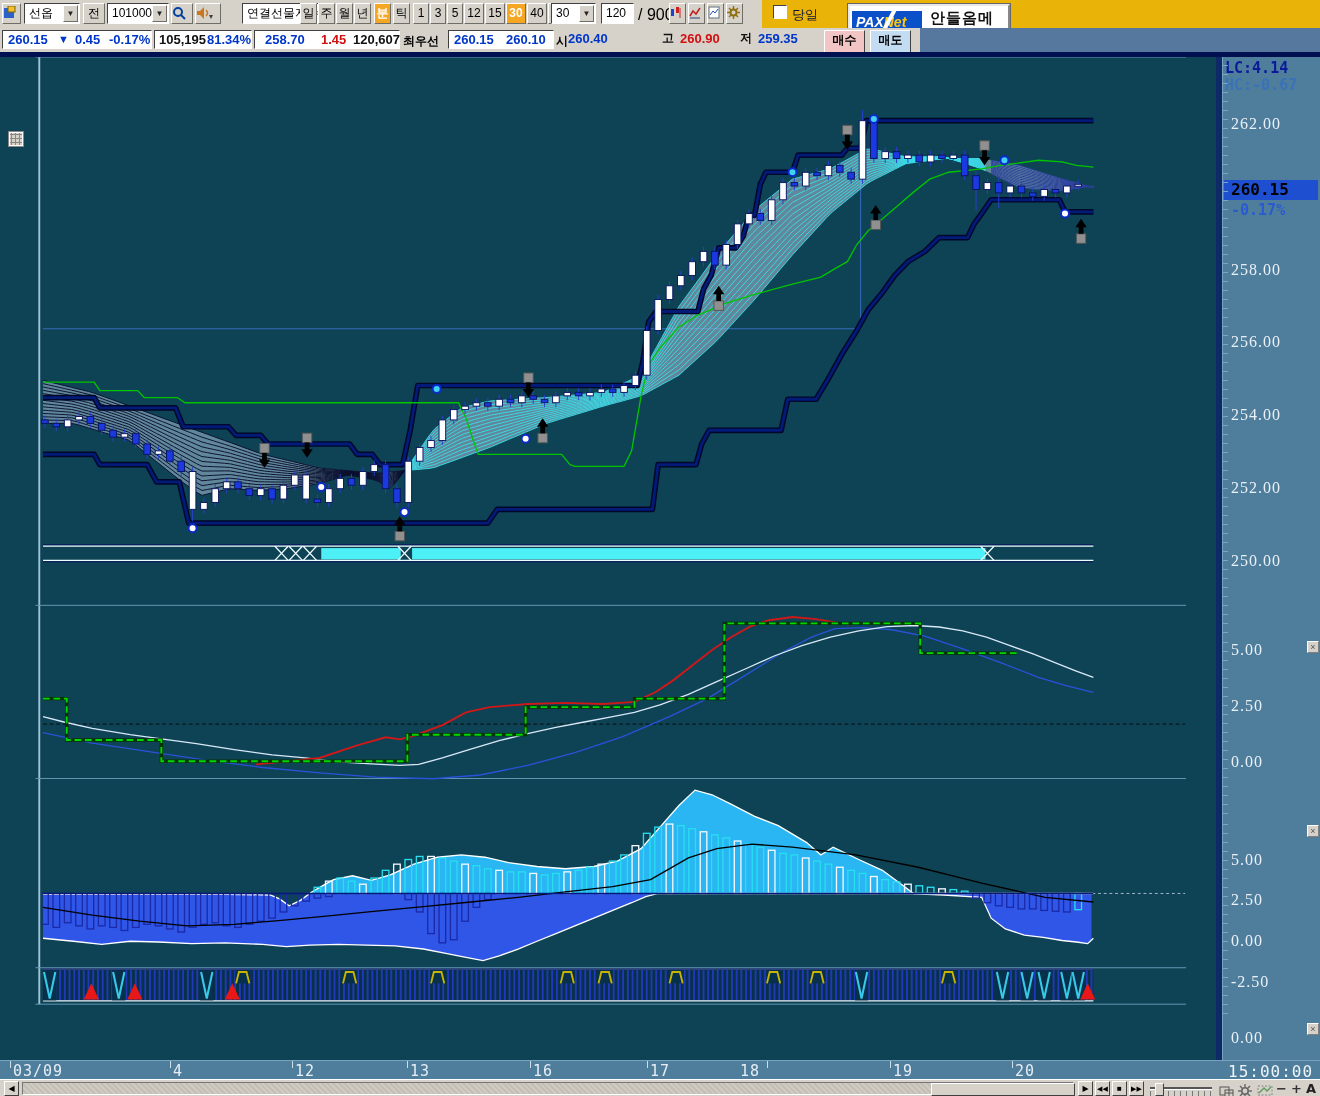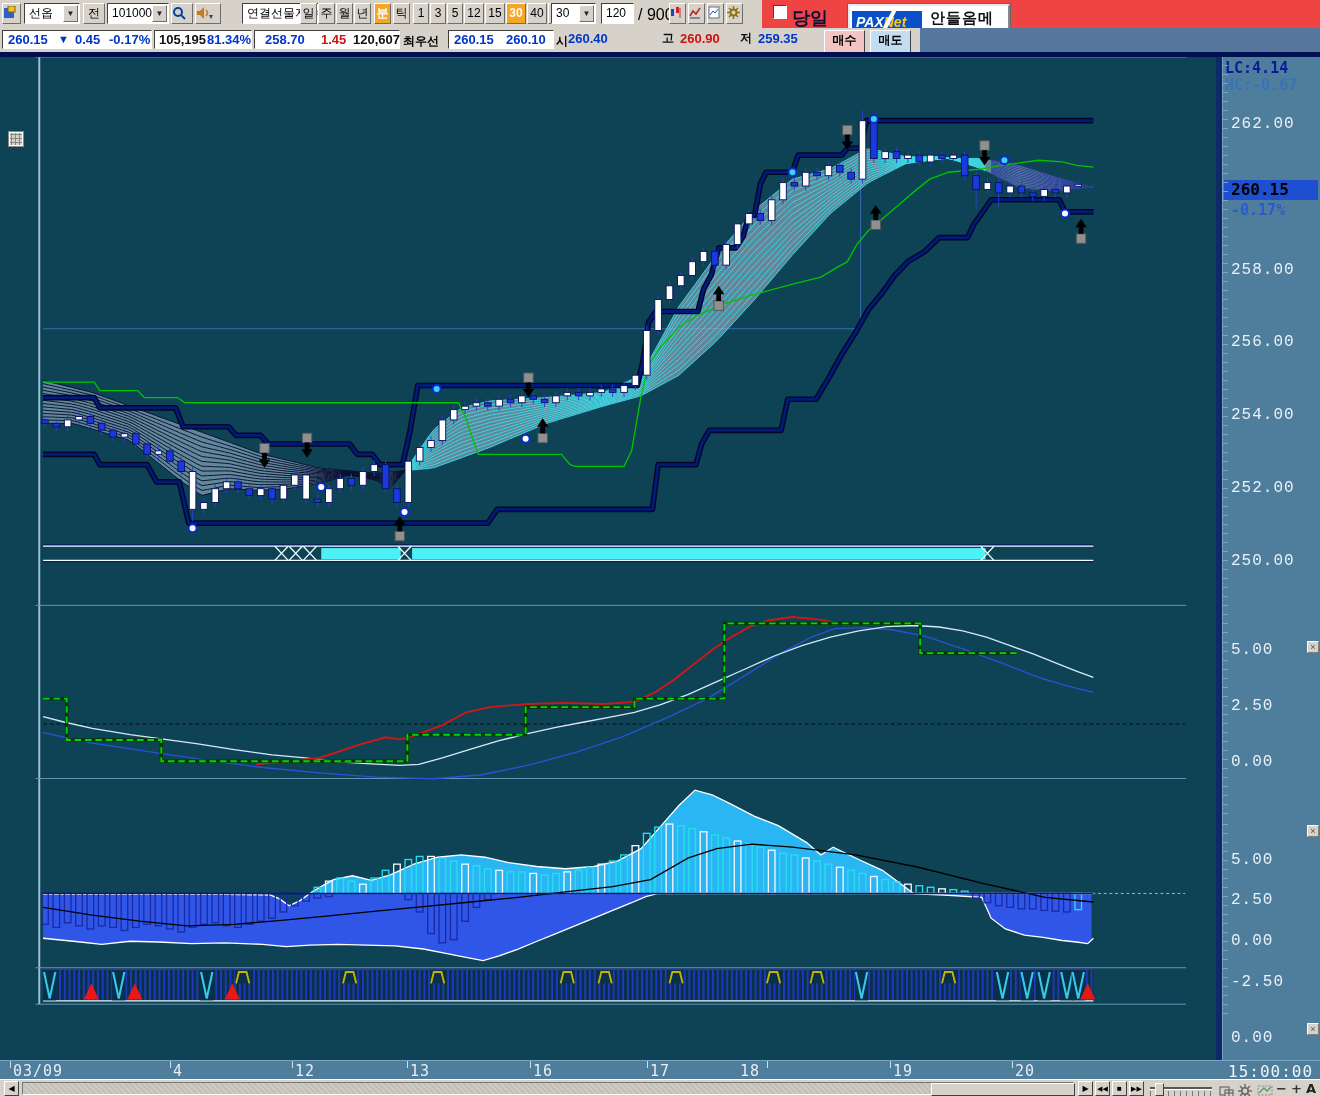--- a/index.html
+++ b/index.html
@@ -1,21 +1,21 @@
 <!DOCTYPE html>
 <html><head>
 <meta charset="utf-8">
 <style>
   html,body{margin:0;padding:0}
   body{width:1320px;height:1096px;position:relative;overflow:hidden;
        background:#0d4355;font-family:"Liberation Sans","DejaVu Sans",sans-serif;
        -webkit-font-smoothing:none}
   .abs{position:absolute}
   
-  #row1{left:0;top:0;width:1320px;height:28px;background:#ef4444}
+  #row1{left:0;top:0;width:1320px;height:28px;background:#eab308}
   #row1-gray{left:0;top:0;width:762px;height:28px;background:#d6d2ca;border-bottom:1px solid #9a9890}
   .btn{position:absolute;top:3px;height:21px;background:#d6d2ca;border:1px solid #404040;
        border-top-color:#fff;border-left-color:#fff;border-right-color:#6e6e66;border-bottom-color:#6e6e66;
        font-size:12px;line-height:19px;text-align:center;color:#000;box-sizing:border-box;cursor:default}
   .btn.sel{background:#f5a622;color:#fff;font-weight:bold}
   .field{position:absolute;top:3px;height:21px;background:#fff;border:1px solid #7a7a72;
        border-top-color:#404040;border-left-color:#404040;border-right-color:#fff;border-bottom-color:#fff;
        font-size:12px;line-height:19px;padding-left:4px;box-sizing:border-box;color:#000}
   .dd{position:absolute;right:1px;top:1px;width:15px;height:17px;background:#d6d2ca;
       border:1px solid #6e6e66;border-top-color:#fff;border-left-color:#fff;
@@ -41,21 +41,21 @@
   #logo-img .slash{position:absolute;left:30px;top:-6px;width:4px;height:50px;background:#fff;transform:rotate(28deg)}
   #logo-img .strip{position:absolute;left:0;bottom:0;width:100%;height:9px;background:#000;
                    color:#ffc810;font-size:6px;line-height:9px;padding-left:6px;box-sizing:border-box}
   #logo-text{margin-left:8px;font-size:15px;font-weight:bold;color:#111;letter-spacing:1px}
   
   #chart-wrap{left:0;top:57px;width:1320px;height:1003px}
   svg{position:absolute;left:0;top:0}
   
   #yaxis{left:1222px;top:57px;width:98px;height:1003px;background:#4f7d9c;border-left:1px solid #77a3c0}
   #yaxis-navy{left:1216px;top:57px;width:6px;height:1003px;background:#0d2a66}
-  .ticklab{position:absolute;left:8px;font-family:Liberation Mono, monospace;font-size:16px;
+  .ticklab{position:absolute;left:8px;font-family:Liberation Serif, serif;font-size:16px;
            color:#e9f1f6;letter-spacing:1px;white-space:nowrap}
   .minorticks{position:absolute;left:0;width:5px;
            background:repeating-linear-gradient(#7fa6c0 0 1px,transparent 1px 9px)}
   #lc-label{left:2px;top:2px;font-size:15px;font-weight:bold;color:#0a1a9a;font-family:"DejaVu Sans Mono",monospace}
   #hc-label{left:2px;top:19px;font-size:15px;font-weight:bold;color:#3a72b8;font-family:"DejaVu Sans Mono",monospace}
   #price-tag{left:1px;top:123px;width:94px;height:20px;background:#1d4fd0;color:#000;
              font-family:"DejaVu Sans Mono",monospace;font-size:16px;font-weight:bold;line-height:20px;padding-left:7px;box-sizing:border-box}
   #price-tag-pct{left:8px;top:144px;font-family:"DejaVu Sans Mono",monospace;font-size:15px;font-weight:bold;color:#2a5ad0}
   .closebox{position:absolute;left:84px;width:12px;height:12px;background:#d6d2ca;border:1px solid #808080;
             border-top-color:#fff;border-left-color:#fff;font-size:9px;line-height:10px;text-align:center;color:#555;box-sizing:border-box}
@@ -174,21 +174,21 @@
           <line x1="0" y1="6.5" x2="3" y2="6.5"></line>
           <line x1="10" y1="6.5" x2="13" y2="6.5"></line>
           <line x1="2" y1="2" x2="4" y2="4"></line>
           <line x1="9" y1="9" x2="11" y2="11"></line>
           <line x1="11" y1="2" x2="9" y2="4"></line>
           <line x1="4" y1="9" x2="2" y2="11"></line>
         </g>
       </svg>
   </div>
   <div class="chk" style="left:773px"></div>
-  <div class="abs" style="left:792px;top:6px;font-size:18px;color:#08103a;font-weight:bold">당일</div>
+  <div class="abs" style="left:792px;top:6px;font-size:13px;color:#08103a;font-weight:normal">당일</div>
 </div>
 
 <div id="logo-box" class="abs">
   <div id="logo-img">
     <span class="pax"><span>PAX</span><span class="net">Net</span></span>
     <span class="slash"></span>
     <span class="strip">No.1 Report</span>
   </div>
   <div id="logo-text">안들옴메다</div>
 </div>

